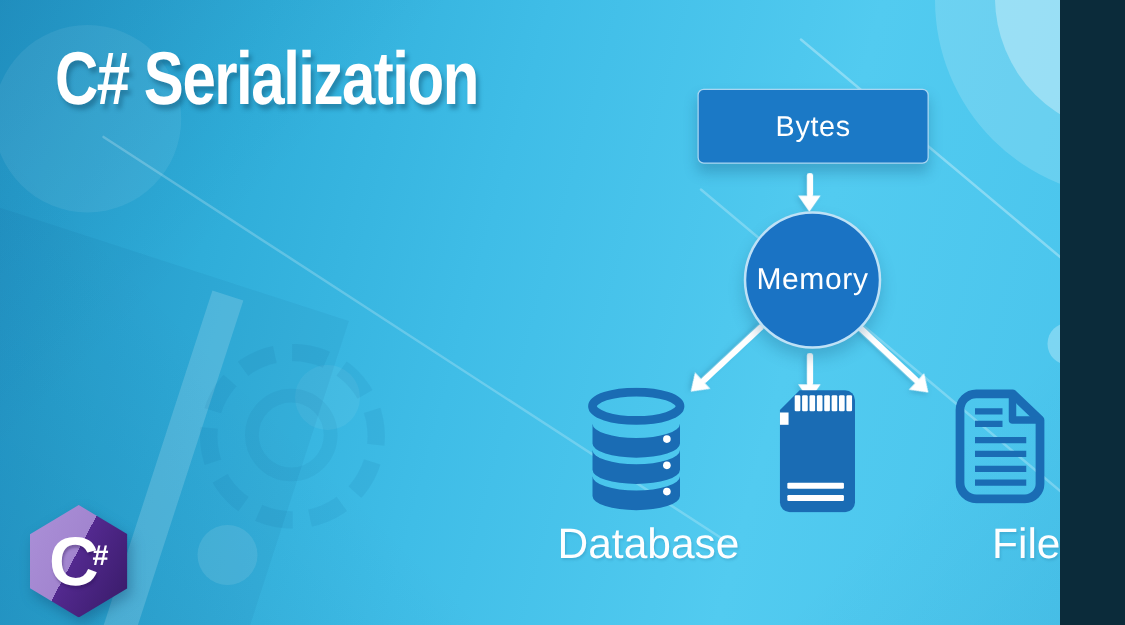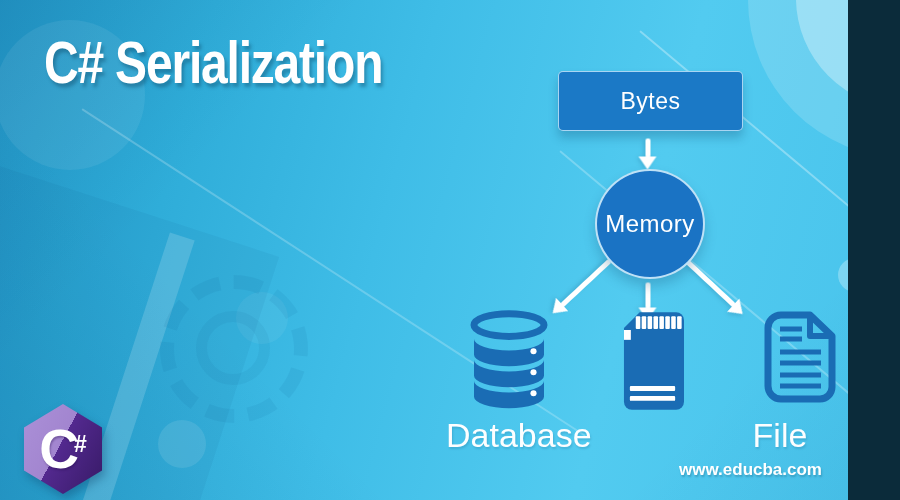--- a/index.html
+++ b/index.html
@@ -71,21 +71,21 @@
   .arrow-obj-bytes{left:648px;top:136px;width:19px;transform:rotate(90deg);}
   .arrow-bytes-db{left:610px;top:258px;width:66px;transform:rotate(137deg);}
   .arrow-bytes-mem{left:648px;top:280px;width:26px;transform:rotate(90deg);}
   .arrow-bytes-file{left:686px;top:258px;width:66px;transform:rotate(43deg);}
   
   .icon-wrap{position:absolute;}
   .target-label{position:absolute;top:416px;color:#fdfeff;font-size:34px;text-align:center;
     text-shadow:1px 2px 2px rgba(15,75,115,0.18);}
   .label-db{left:446px;width:130px;}
   .label-mem{left:594px;width:120px;}
-  .label-file{left:738px;width:84px;}
+  .label-file{left:779px;width:84px;}
 </style>
 </head>
 <body>
 
 <div class="canvas">
 
   <div class="abs vignette"></div>
   <div class="abs circle deco-ring-outer"></div>
   <div class="abs circle deco-ring-inner"></div>
   <div class="abs circle deco-dot"></div>
@@ -155,15 +155,14 @@
 
   <div class="target-label label-db">Database</div>
   <div class="target-label label-file">File</div>
 
   <div class="abs logo">
     <div class="hexagon"></div>
     <div class="abs logo-letter">C</div>
     <div class="abs logo-symbol">#</div>
   </div>
 
-  <div class="abs site-url">www.educba.com</div>
 
 </div>
 
 </body></html>

